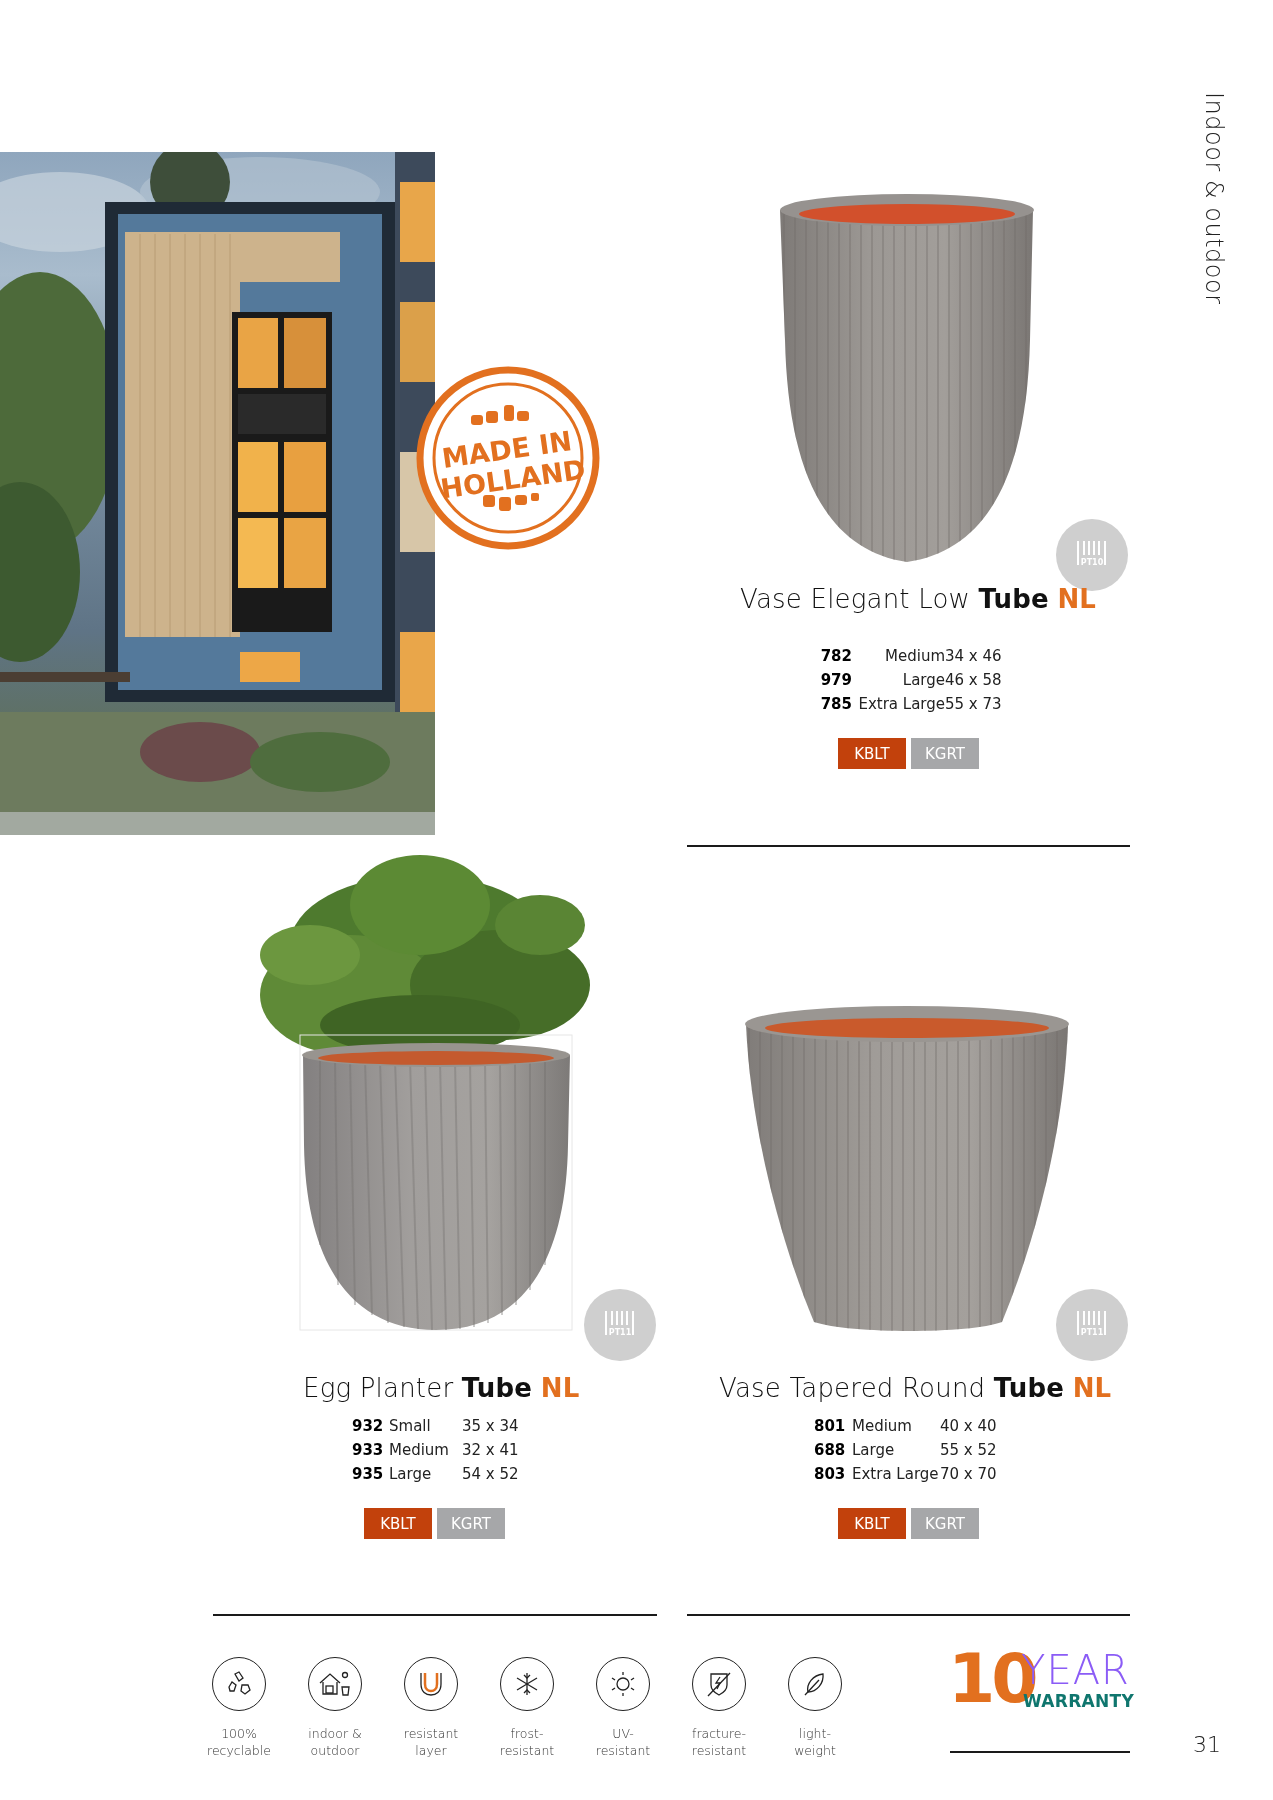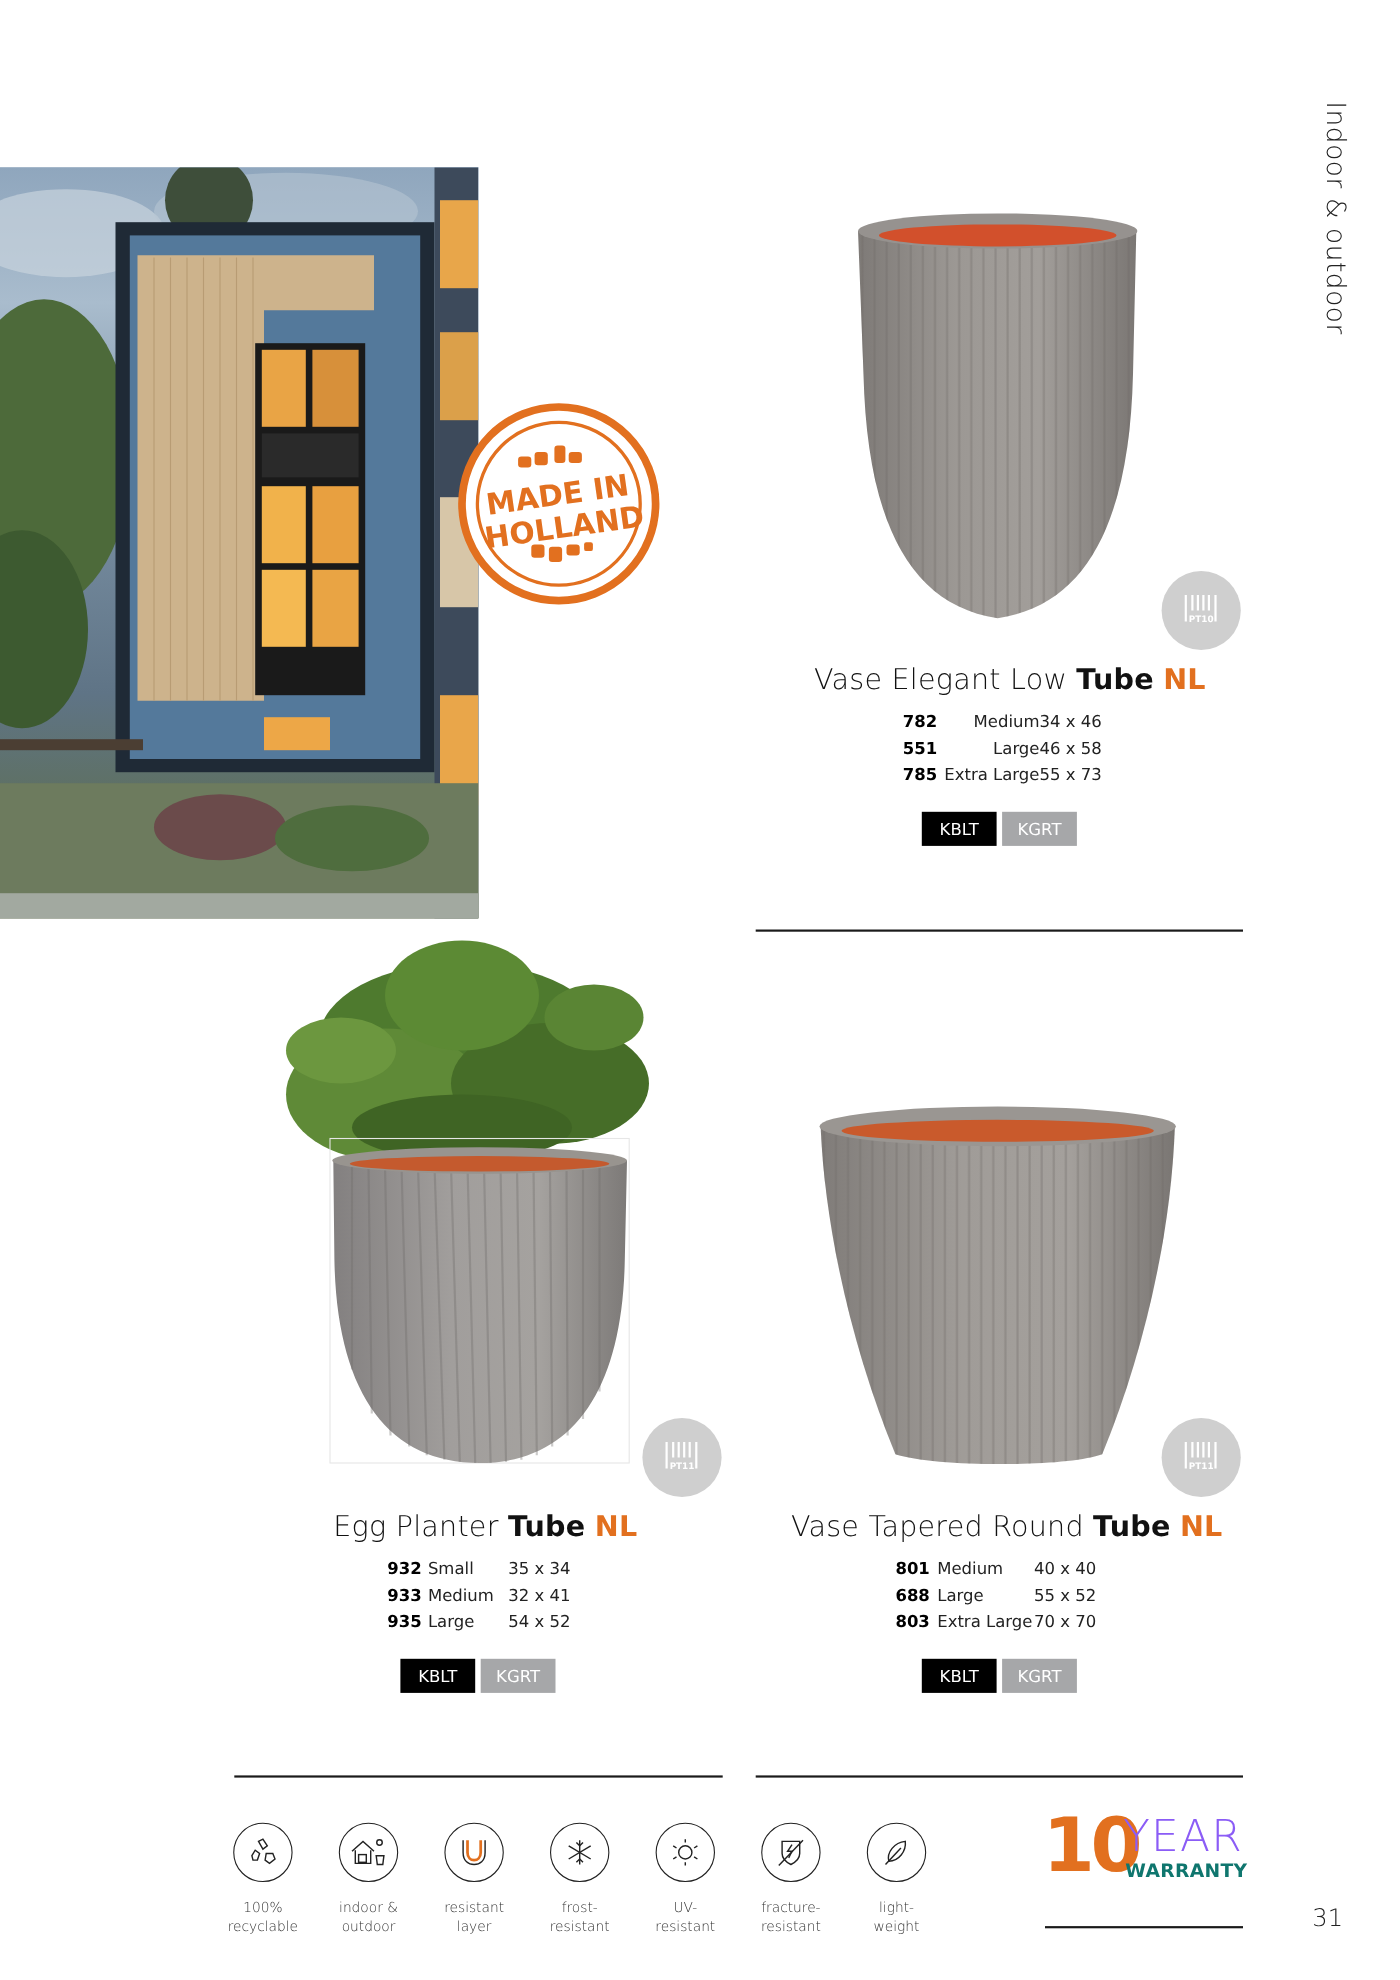--- a/index.html
+++ b/index.html
@@ -22,21 +22,21 @@
   .product-title { position:absolute; font-size:26px; font-weight:300; color:#111; white-space:nowrap; letter-spacing:0.2px; }
   .product-title b { font-weight:700; }
   .product-title .nl { color:#e2701f; font-weight:700; }
   .spec { position:absolute; font-size:15px; line-height:24px; }
   .spec .row { display:flex; }
   .spec .code { font-weight:700; color:#000; }
   .spec .size { color:#222; }
   .spec .dim { color:#222; }
   .tag { position:absolute; height:31px; width:68px; font-size:15px; color:#fff;
          display:flex; align-items:center; justify-content:center; }
-  .tag.black { background:#000000; }
+  .tag.black { background:#c2410c; }
   .tag.grey { background:#a6a7a9; }
 
   .divider { position:absolute; height:2px; background:#1a1a1a; }
 
   .badge { position:absolute; width:72px; height:72px; border-radius:50%; background:#cfcfcf; }
 
   
   .feature { position:absolute; width:96px; text-align:center; }
   .feature .circle { width:54px; height:54px; border:1.5px solid #222; border-radius:50%;
                      margin:0 auto; display:flex; align-items:center; justify-content:center; }
@@ -150,31 +150,31 @@
         <line x1="28" y1="22" x2="28" y2="36"></line>
         <line x1="33" y1="22" x2="33" y2="36"></line>
         <line x1="38" y1="22" x2="38" y2="36"></line>
         <line x1="43" y1="22" x2="43" y2="36"></line>
         <line x1="49" y1="22" x2="49" y2="46"></line>
       </g>
     <text x="36" y="46" text-anchor="middle" font-family="DejaVu Sans, sans-serif" font-size="8" font-weight="bold" fill="#fff">PT10</text>
   </svg>
 </div>
 
-<div class="product-title" style="left:740px;top:603px;">
+<div class="product-title" style="left:740px;top:584px;">
   <span>Vase Elegant Low </span><b>Tube</b> <span class="nl">NL</span>
 </div>
 <div class="spec" style="left:814px;top:644px;text-align:right;">
   <div class="row">
       <span class="code" style="width:38px">782</span>
       <span class="size" style="width:93px">Medium</span>
       <span class="dim">34 x 46</span>
     </div>
   <div class="row">
-      <span class="code" style="width:38px">551</span>
+      <span class="code" style="width:38px">979</span>
       <span class="size" style="width:93px">Large</span>
       <span class="dim">46 x 58</span>
     </div>
   <div class="row">
       <span class="code" style="width:38px">785</span>
       <span class="size" style="width:93px">Extra Large</span>
       <span class="dim">55 x 73</span>
     </div>
 </div>
 <div class="tag black" style="left:838px;top:738px;">KBLT</div>

